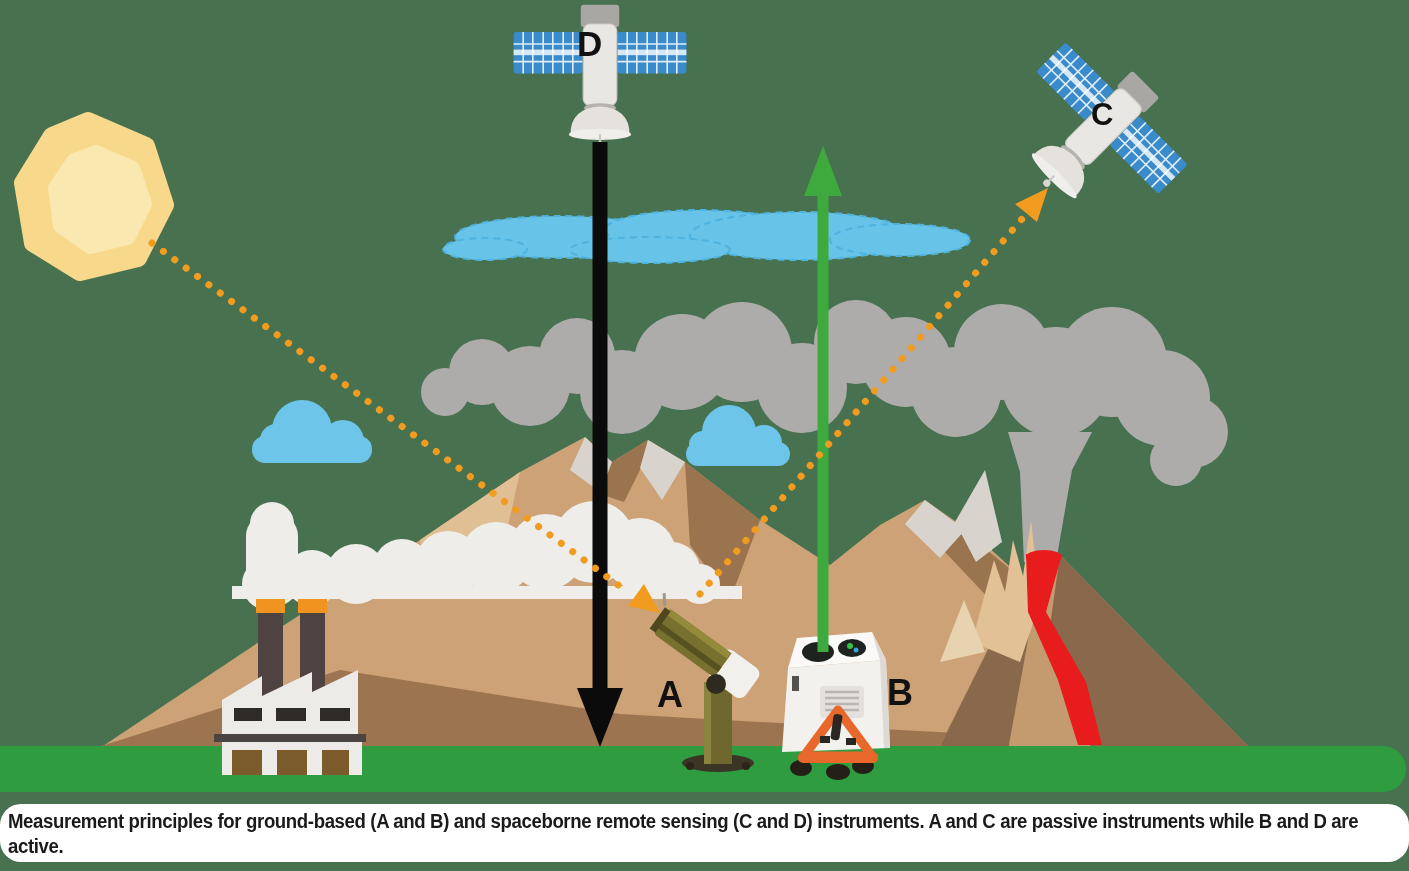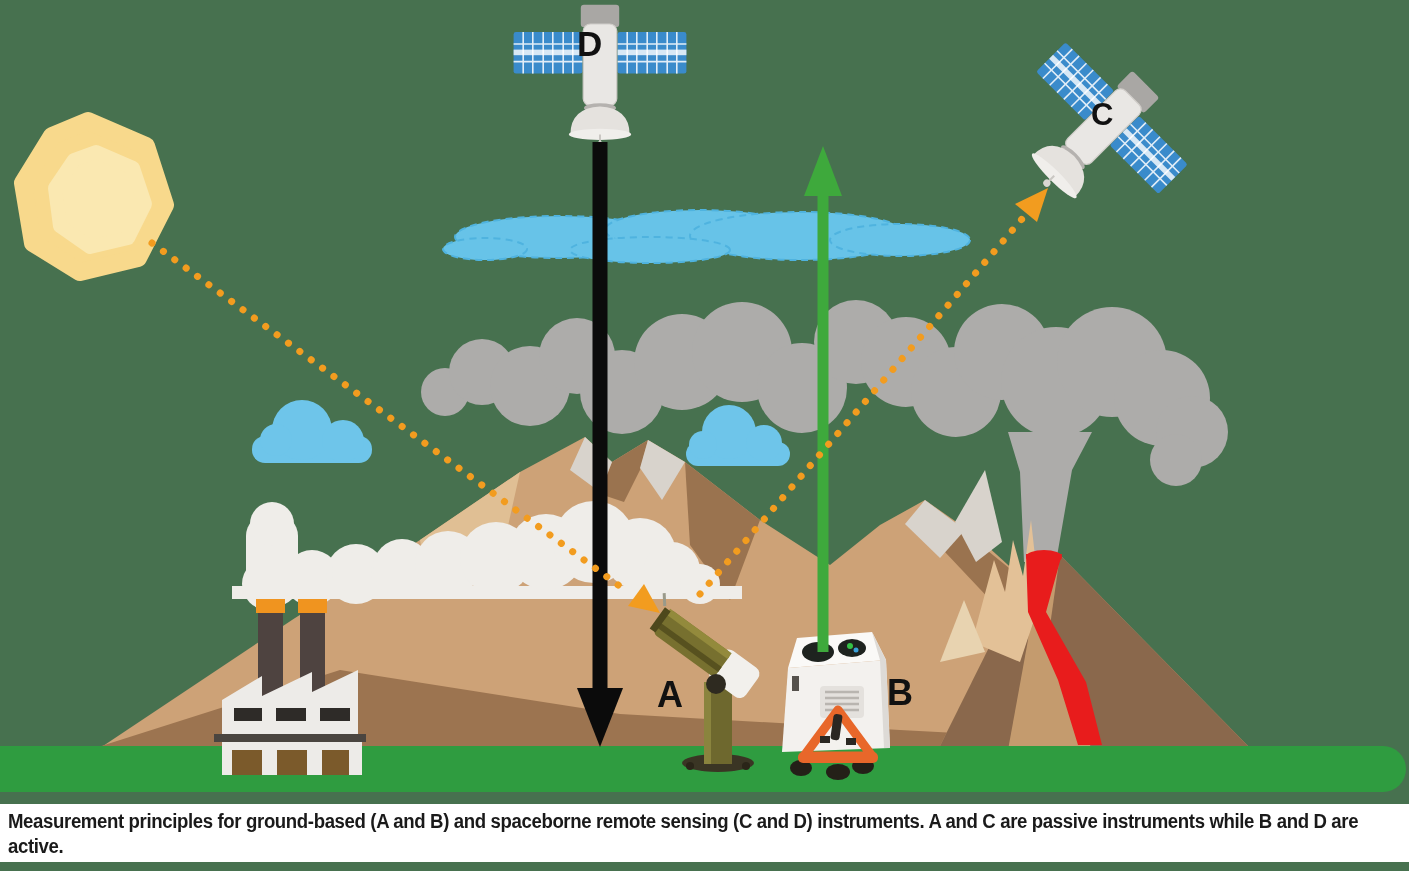--- a/index.html
+++ b/index.html
@@ -228,18 +228,18 @@
     <line x1="700" y1="594" x2="1022" y2="219" stroke="#F29C1F" stroke-width="7" stroke-linecap="round" stroke-dasharray="0.1 14"></line>
     <polygon points="1048,188 1037,222 1015,204" fill="#F29C1F"></polygon>
   </g>
 </svg>
 
 <div class="label" id="label-d">D</div>
 <div class="label" id="label-c">C</div>
 <div class="label" id="label-a">A</div>
 <div class="label" id="label-b">B</div>
 
-<div id="caption" style="background: rgb(255, 255, 255); color: rgb(26, 26, 26);">
+<div id="caption" style="background: rgb(255, 255, 255); color: rgb(26, 26, 26); border-radius: 21px;">
   <div class="cap-line">Measurement principles for ground-based (A and B) and spaceborne remote sensing (C and D) instruments. A and C are passive instruments while B and D are</div>
   <div class="cap-line">active.</div>
 </div>
 
 </div>
 
 </body></html>

